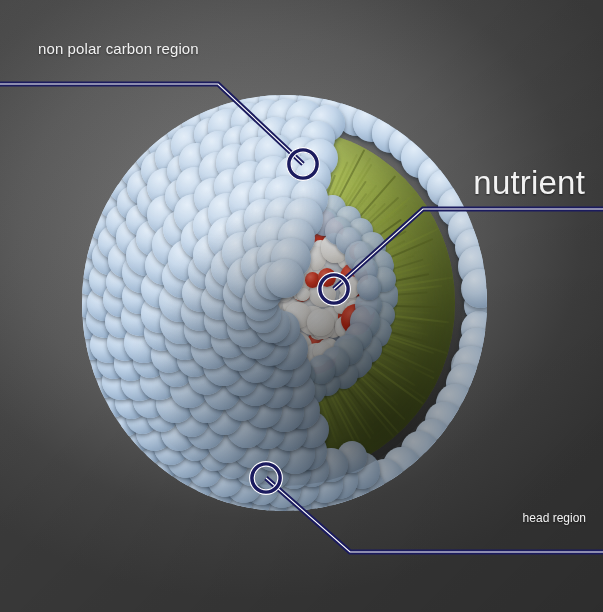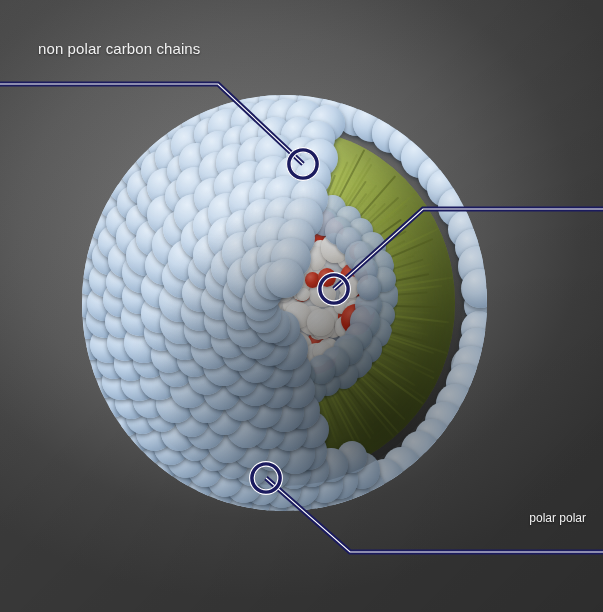--- a/index.html
+++ b/index.html
@@ -772,23 +772,26 @@
         <circle cx="334" cy="289" r="14" fill="none" stroke="#1b1b5e" stroke-width="5"></circle>
         <circle cx="334" cy="289" r="11.8" fill="none" stroke="#ffffff" stroke-width="1.2"></circle>
         <circle cx="334" cy="289" r="16.4" fill="none" stroke="#ffffff" stroke-width="1.1"></circle>
         <circle cx="266" cy="478" r="14" fill="none" stroke="#1b1b5e" stroke-width="5"></circle>
         <circle cx="266" cy="478" r="11.8" fill="none" stroke="#ffffff" stroke-width="1.2"></circle>
         <circle cx="266" cy="478" r="16.4" fill="none" stroke="#ffffff" stroke-width="1.1"></circle>
       </g>
   </svg>
 
   <div class="label" id="label-hydrophobic">
-    <div class="lbl-sub">non polar carbon chains</div>
+    <div class="lbl-sub">non polar carbon region</div>
   </div>
 
+  <div class="label" id="label-nutrient">
+    <div class="lbl-big">nutrient</div>
+  </div>
 
   <div class="label" id="label-head">
-    <div class="lbl-sub-sm">polar polar</div>
+    <div class="lbl-sub-sm">head region</div>
   </div>
 
 
 
 </div>
 
 </body></html>

